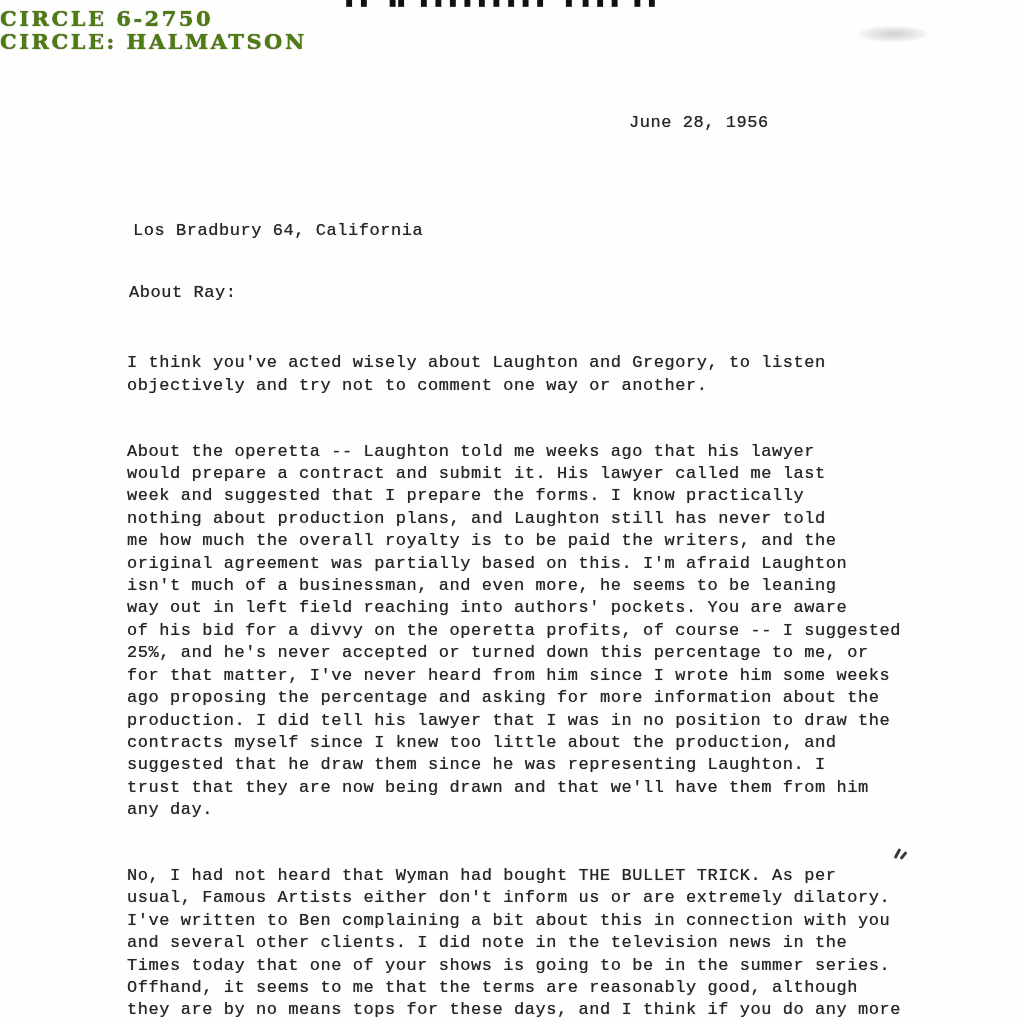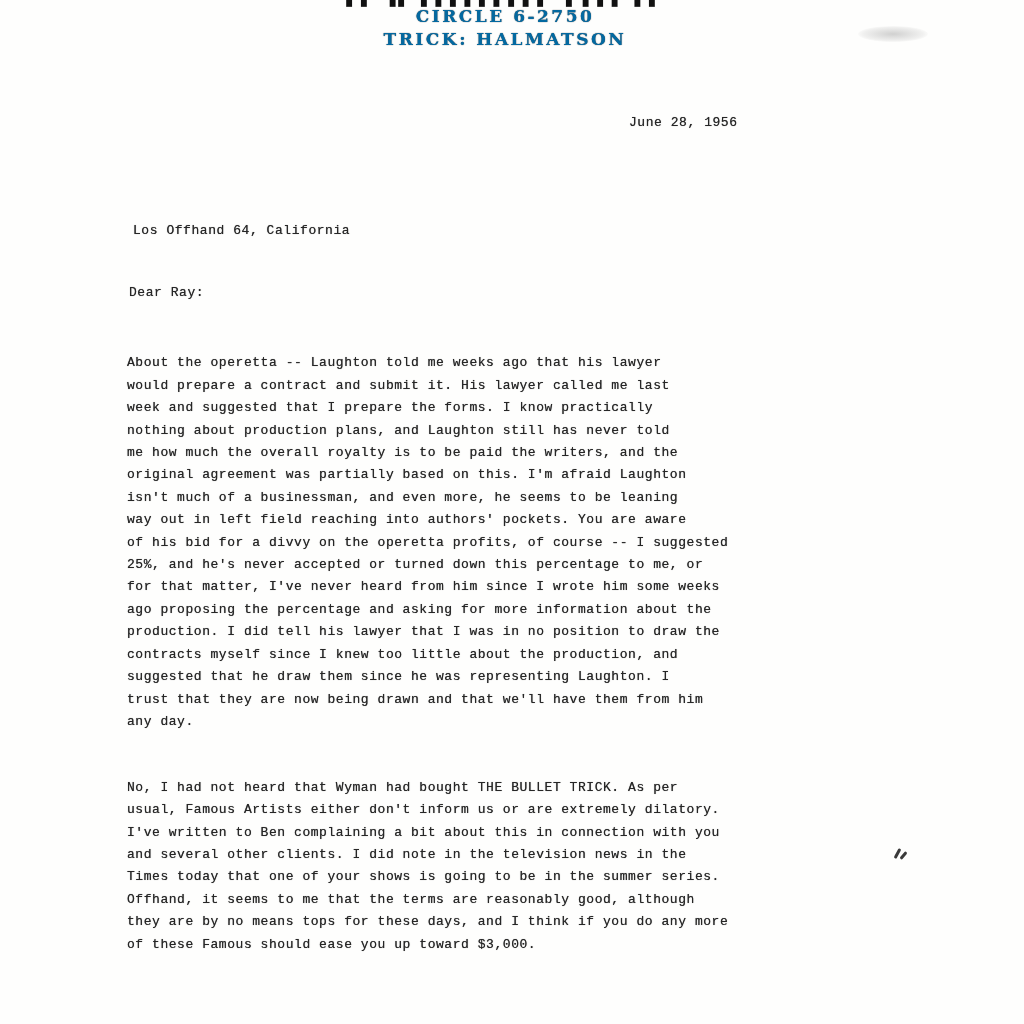--- a/index.html
+++ b/index.html
@@ -26,33 +26,33 @@
     font-family: "DejaVu Serif", serif;
     font-weight: 700;
     font-size: 15px;
     letter-spacing: 3px;
     color: #111;
   }
   .letterhead-line {
     position: absolute;
     left: 0;
     width: 1010px;
-    text-align: center;
+    text-align: left;
     font-family: "DejaVu Serif", serif;
     font-weight: 700;
-    font-size: 17px;
-    color: #0369a1;
+    font-size: 21px;
+    color: #4d7c0f;
     letter-spacing: 2.5px;
     text-shadow: 0 0 1px rgba(20,20,20,0.85);
   }
   .lh-phone { top: 6px; }
   .lh-cable { top: 29px; }
   
   .typed {
-    font-size: 13px;
+    font-size: 17px;
     line-height: 22.4px;
     letter-spacing: 0.55px;
     text-shadow: 0 0 0.7px rgba(30,30,30,0.75);
     white-space: pre-line;
   }
   .date-line {
     position: absolute;
     left: 629px;
     top: 112px;
   }
@@ -107,33 +107,35 @@
 </style>
 </head>
 <body>
 
 <div class="page">
 
   <div class="letterhead-clip">▖▖ ▗▖ ▖▖▖▖▖▖▖▖▖ ▗ ▖▖▖ ▖▖</div>
 
   <div class="letterhead-line lh-phone">CIRCLE 6-2750</div>
 
-  <div class="letterhead-line lh-cable">TRICK: HALMATSON</div>
+  <div class="letterhead-line lh-cable">CIRCLE: HALMATSON</div>
 
   <div class="smudge-top"></div>
 
   <div class="typed date-line">June 28, 1956</div>
 
   <div class="typed recipient">
-    <div>Los Offhand 64, California</div>
+    <div>Los Bradbury 64, California</div>
   </div>
 
-  <div class="typed salutation">Dear Ray:</div>
+  <div class="typed salutation">About Ray:</div>
 
   <div class="typed body-text">
+    <div class="para">I think you've acted wisely about Laughton and Gregory, to listen
+objectively and try not to comment one way or another.</div>
     <div class="para">About the operetta -- Laughton told me weeks ago that his lawyer
 would prepare a contract and submit it.  His lawyer called me last
 week and suggested that I prepare the forms.  I know practically
 nothing about production plans, and Laughton still has never told
 me how much the overall royalty is to be paid the writers, and the
 original agreement was partially based on this.  I'm afraid Laughton
 isn't much of a businessman, and even more, he seems to be leaning
 way out in left field reaching into authors' pockets.  You are aware
 of his bid for a divvy on the operetta profits, of course -- I suggested
 25%, and he's never accepted or turned down this percentage to me, or

